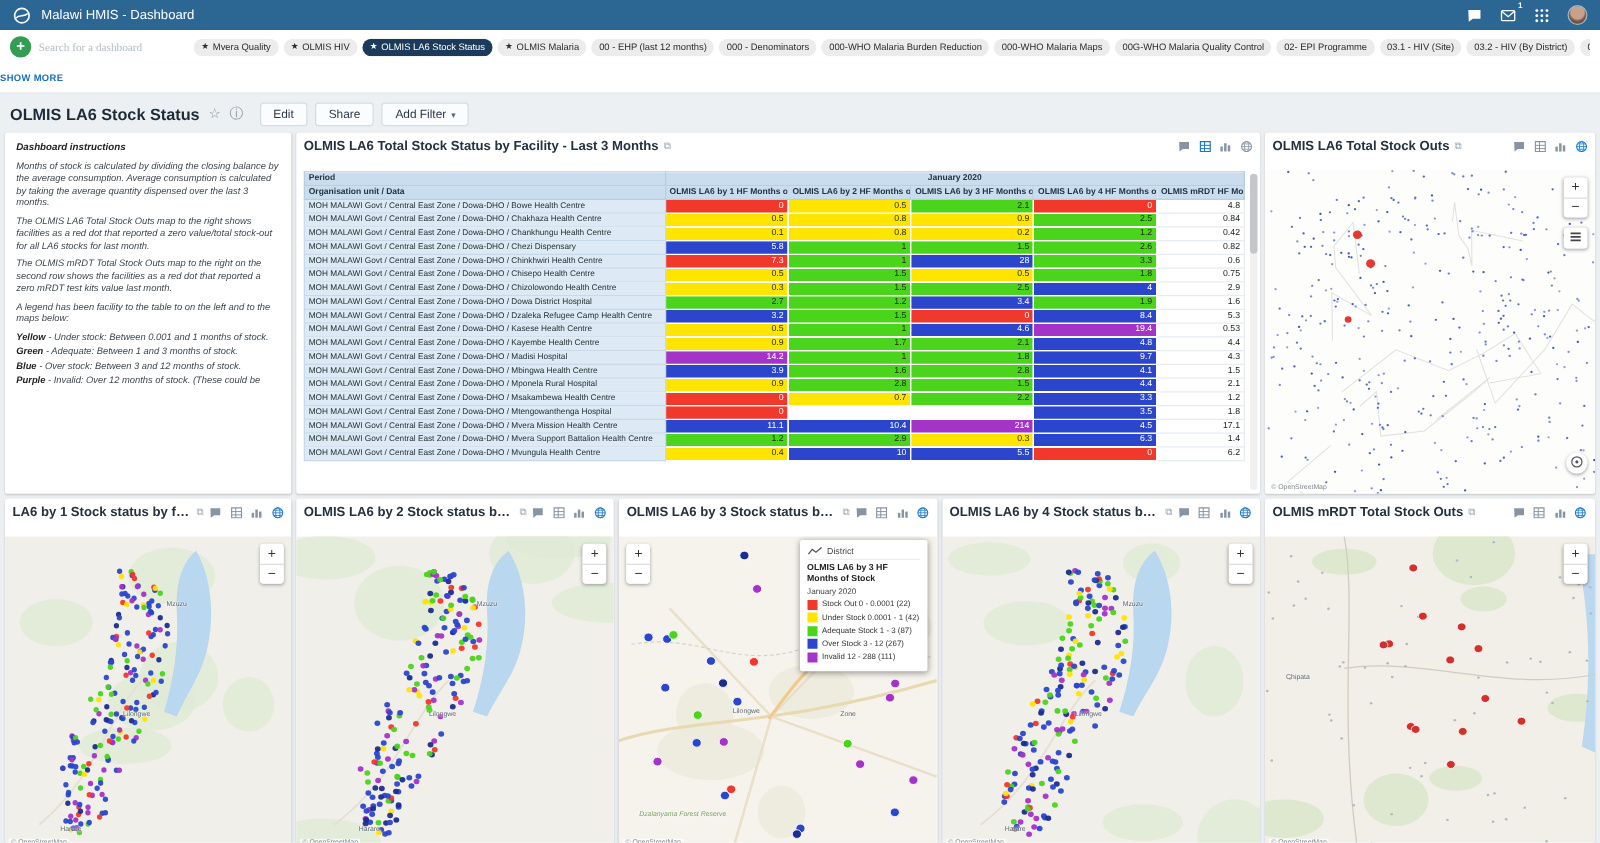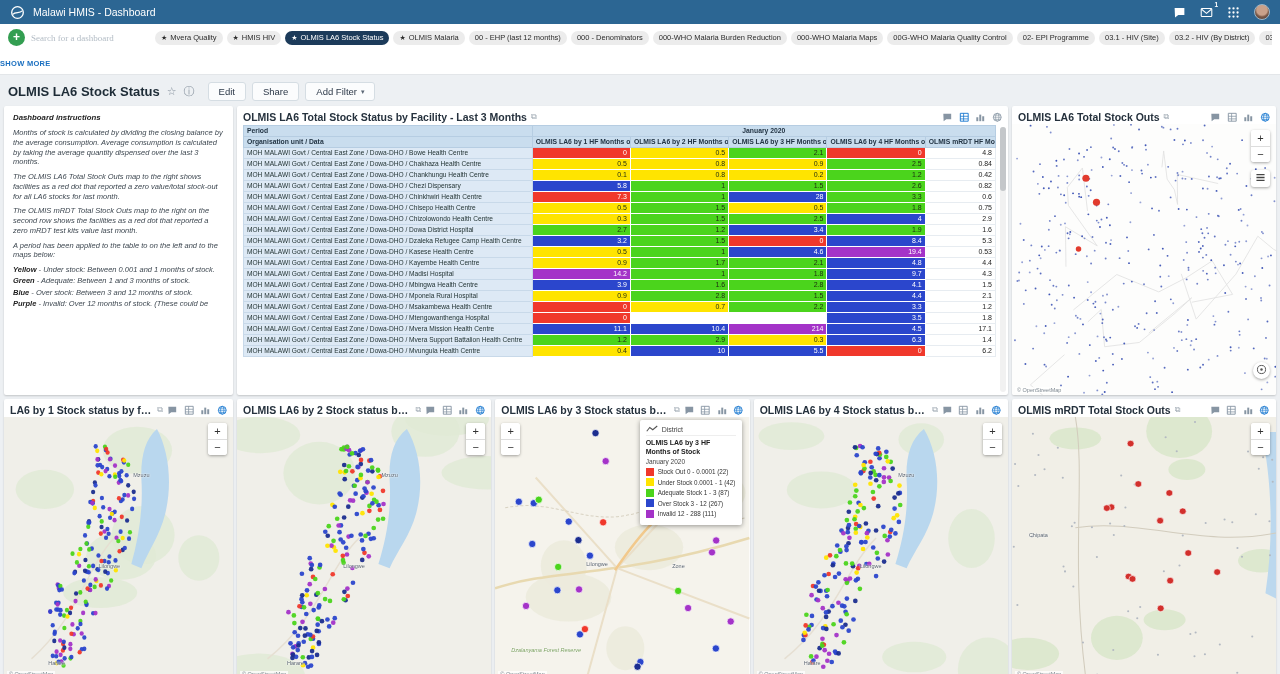--- a/index.html
+++ b/index.html
@@ -31,21 +31,21 @@
   .titlerow h1{font-size:13px;color:#1d2b36;font-weight:bold}
   .t-icon{color:#8a95a1;font-size:11px;line-height:1;cursor:pointer}
   .title-actions{display:flex;gap:6px;margin-left:6px}
   .btn{font-size:9.5px;color:#2c3848;padding:3px 10px;background:#fbfcfd;border:1px solid #d5dde3;border-radius:3px;font-family:inherit;display:flex;align-items:center;gap:4px;cursor:pointer}
   .caret{font-size:7px;color:#5b6775}
   
   .content{padding:0 4px}
   .row-top{display:grid;grid-template-columns:229px 1fr 264px;gap:4px;height:289px;margin-bottom:4px}
   .row-bottom{display:grid;grid-template-columns:229px 1fr 1fr 1fr 264px;gap:4px;height:280px}
   .panel{position:relative;background:#fff;border-radius:2px;box-shadow:0 1px 2px rgba(0,0,0,.18);overflow:hidden;display:flex;flex-direction:column}
-  .panel-head{display:flex;align-items:center;gap:4px;padding:5px 6px 1px;flex:0 0 auto}
+  .panel-head{display:flex;align-items:center;gap:4px;padding:5px 6px 13px;flex:0 0 auto}
   .panel-title{font-size:10.5px;font-weight:bold;color:#25313d;white-space:nowrap;overflow:hidden;text-overflow:ellipsis}
   .open-icon{color:#9aa5af;font-size:8px;flex:0 0 auto;cursor:pointer}
   .panel-icons{margin-left:auto;display:flex;gap:6px;flex:0 0 auto}
   .pv-icon{color:#8795a3;display:flex;cursor:pointer}
   .pv-icon svg{width:10.5px;height:10.5px}
   .pv-icon.active{color:#1777cf}
   
   .instructions{padding:7px 9px;font-size:7.5px;line-height:1.3;color:#3d4750;font-style:italic;overflow:hidden}
   .ins-head{font-weight:bold;margin-bottom:5px;color:#222;font-size:7.8px;font-style:italic}
   .ins-p{margin-bottom:5px}
@@ -133,21 +133,21 @@
   <div class="dashbar">
     <button class="add-dash">+</button>
     <input class="dash-search" placeholder="Search for a dashboard" style="">
     <div class="chips">
         <div class="chip">
           <span class="chip-star">★</span>
           <span class="chip-label">Mvera Quality</span>
         </div>
         <div class="chip">
           <span class="chip-star">★</span>
-          <span class="chip-label">HMIS HIV</span>
+          <span class="chip-label">OLMIS HIV</span>
         </div>
         <div class="chip selected">
           <span class="chip-star">★</span>
           <span class="chip-label">OLMIS LA6 Stock Status</span>
         </div>
         <div class="chip">
           <span class="chip-star">★</span>
           <span class="chip-label">OLMIS Malaria</span>
         </div>
         <div class="chip">
@@ -199,21 +199,21 @@
 
   <main class="content">
     <div class="row-top">
 
       <section class="panel">
         <div class="instructions">
             <div class="ins-head">Dashboard instructions</div>
             <p class="ins-p">Months of stock is calculated by dividing the closing balance by the average consumption. Average consumption is calculated by taking the average quantity dispensed over the last 3 months.</p>
             <p class="ins-p">The OLMIS LA6 Total Stock Outs map to the right shows facilities as a red dot that reported a zero value/total stock-out for all LA6 stocks for last month.</p>
             <p class="ins-p">The OLMIS mRDT Total Stock Outs map to the right on the second row shows the facilities as a red dot that reported a zero mRDT test kits value last month.</p>
-            <p class="ins-p">A period has been applied to the table to on the left and to the maps below:</p>
+            <p class="ins-p">A legend has been facility to the table to on the left and to the maps below:</p>
             <div class="ins-leg"><b>Yellow</b> - Under stock: Between 0.001 and 1 months of stock.</div>
             <div class="ins-leg"><b>Green</b> - Adequate: Between 1 and 3 months of stock.</div>
             <div class="ins-leg"><b>Blue</b> - Over stock: Between 3 and 12 months of stock.</div>
             <div class="ins-leg"><b>Purple</b> - Invalid: Over 12 months of stock. (These could be</div>
           </div>
       </section>
 
       <section class="panel">
         <div class="panel-head">
           <span class="panel-title">OLMIS LA6 Total Stock Status by Facility - Last 3 Months</span>

